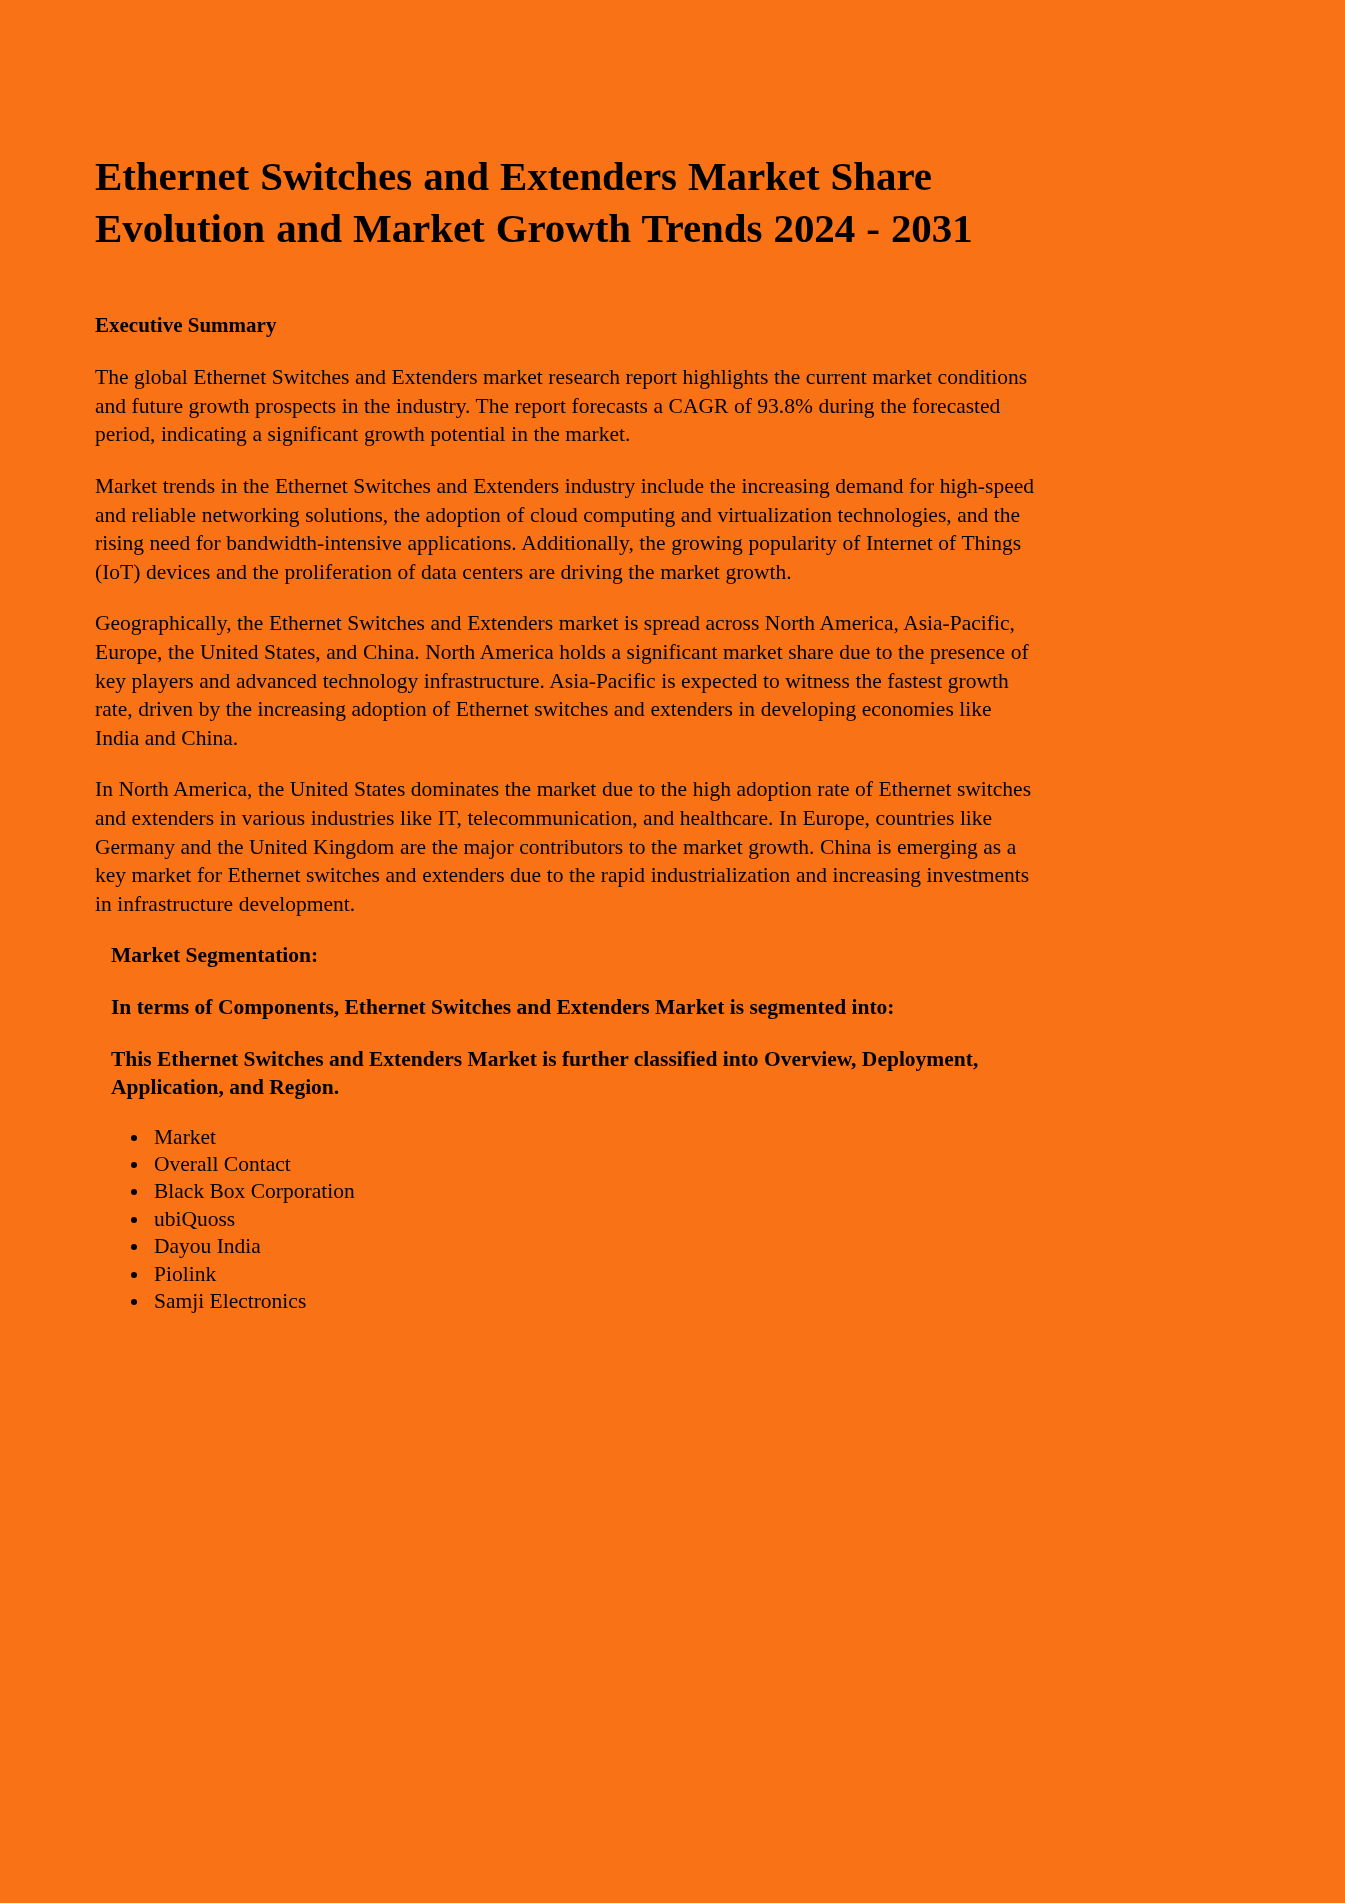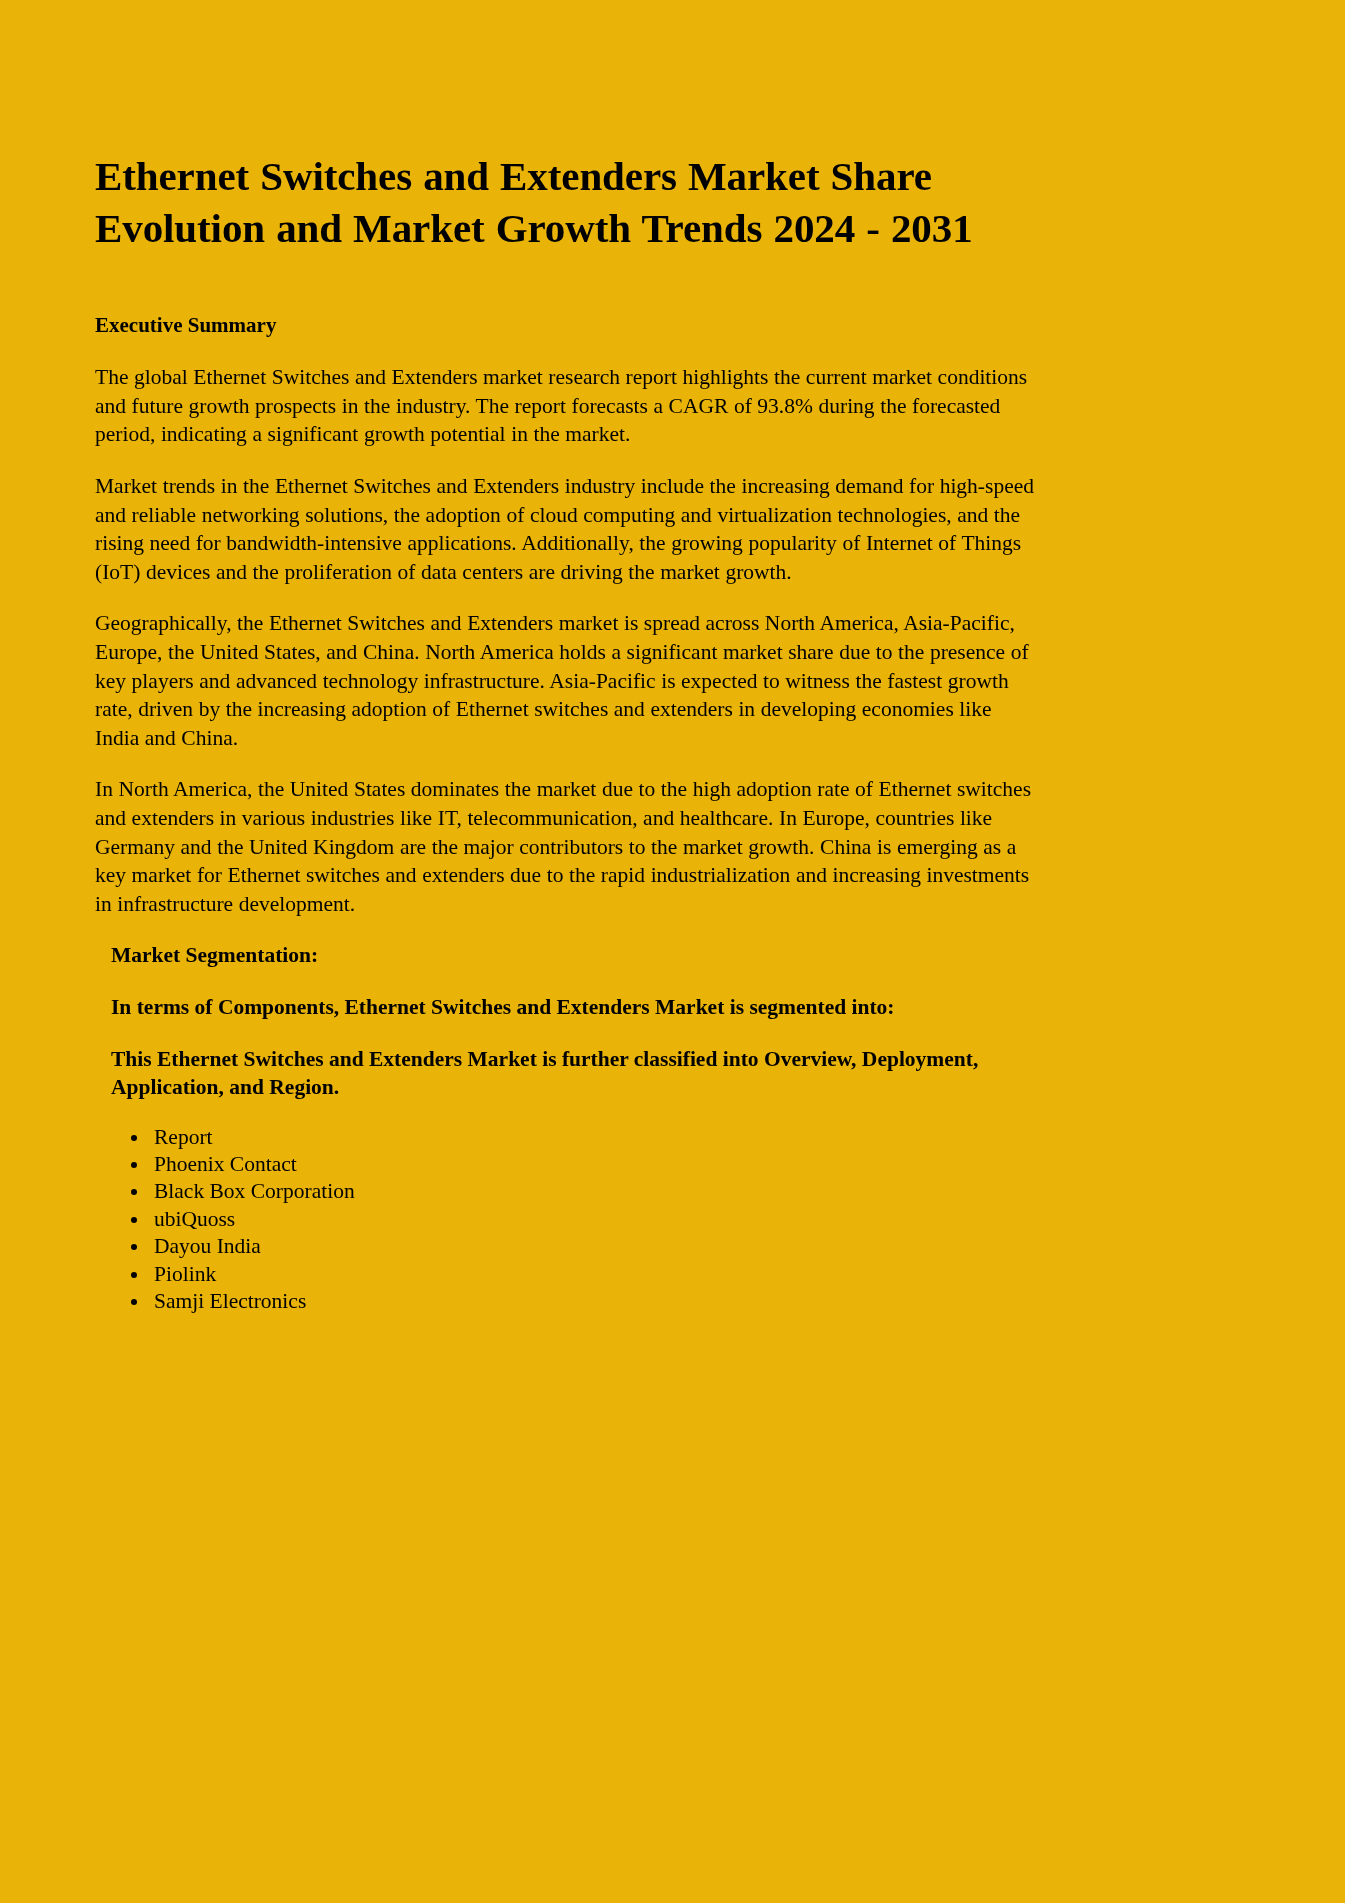--- a/index.html
+++ b/index.html
@@ -13,21 +13,21 @@
     height: 1903px;
     font-family: "Liberation Serif", "DejaVu Serif", serif;
     color: #000000;
     -webkit-font-smoothing: antialiased;
   }
   .page {
     box-sizing: border-box;
     width: 1345px;
     min-height: 1903px;
     padding: 150px 310px 60px 95px;
-    background: #eab308;
+    background: #f97316;
     position: relative;
   }
   .doc-title {
     font-size: 41px;
     font-weight: bold;
     line-height: 1.28;
     margin: 0 0 56px 0;
     letter-spacing: -0.1px;
     word-spacing: 1px;
   }
@@ -96,22 +96,22 @@
 
 
 
   <p class="bold-para">Market Segmentation:</p>
 
   <p class="bold-para">In terms of Components, Ethernet Switches and Extenders Market is segmented into:</p>
 
   <p class="bold-para">This Ethernet Switches and Extenders Market is further classified into Overview, Deployment, Application, and Region.</p>
 
   <ul class="company-list">
-    <li>Report</li>
-    <li>Phoenix Contact</li>
+    <li>Market</li>
+    <li>Overall Contact</li>
     <li>Black Box Corporation</li>
     <li>ubiQuoss</li>
     <li>Dayou India</li>
     <li>Piolink</li>
     <li>Samji Electronics</li>
   </ul>
 
 </div>
 
 </body></html>

